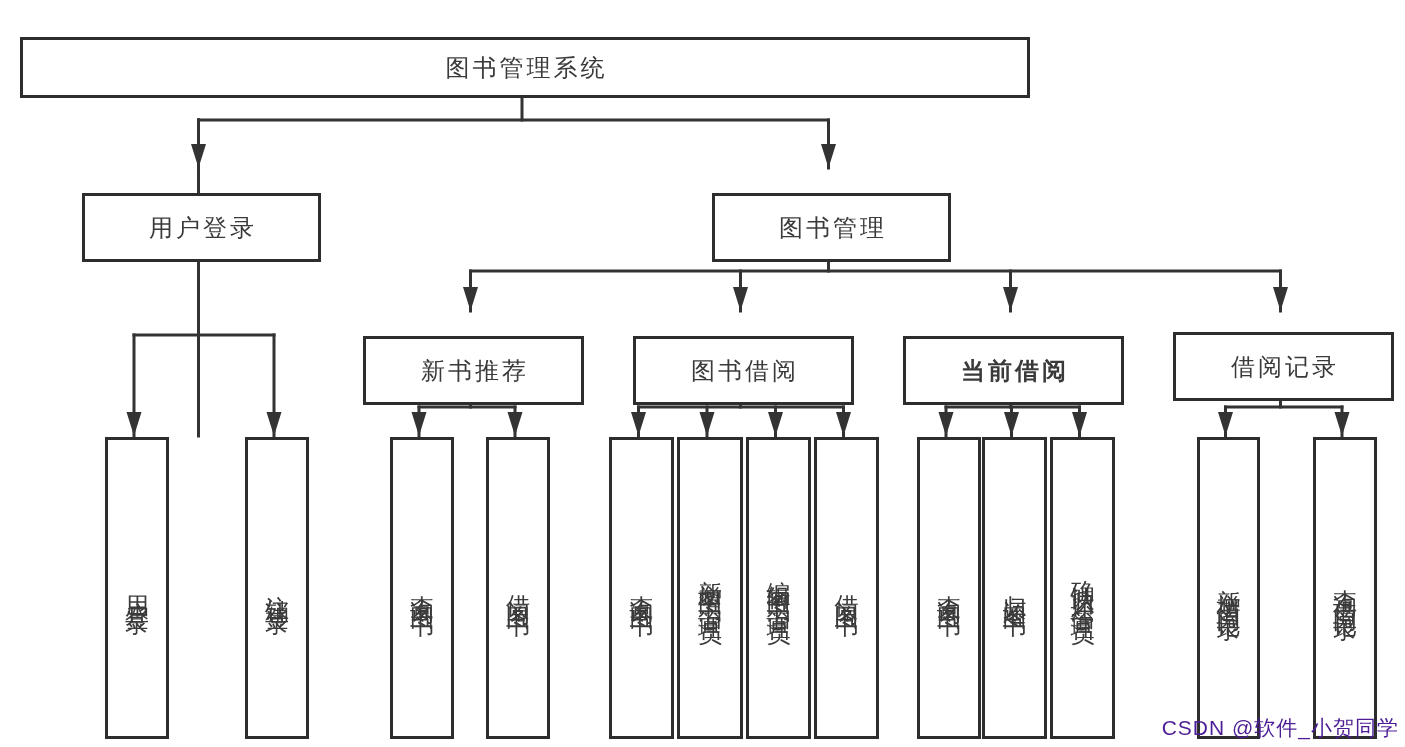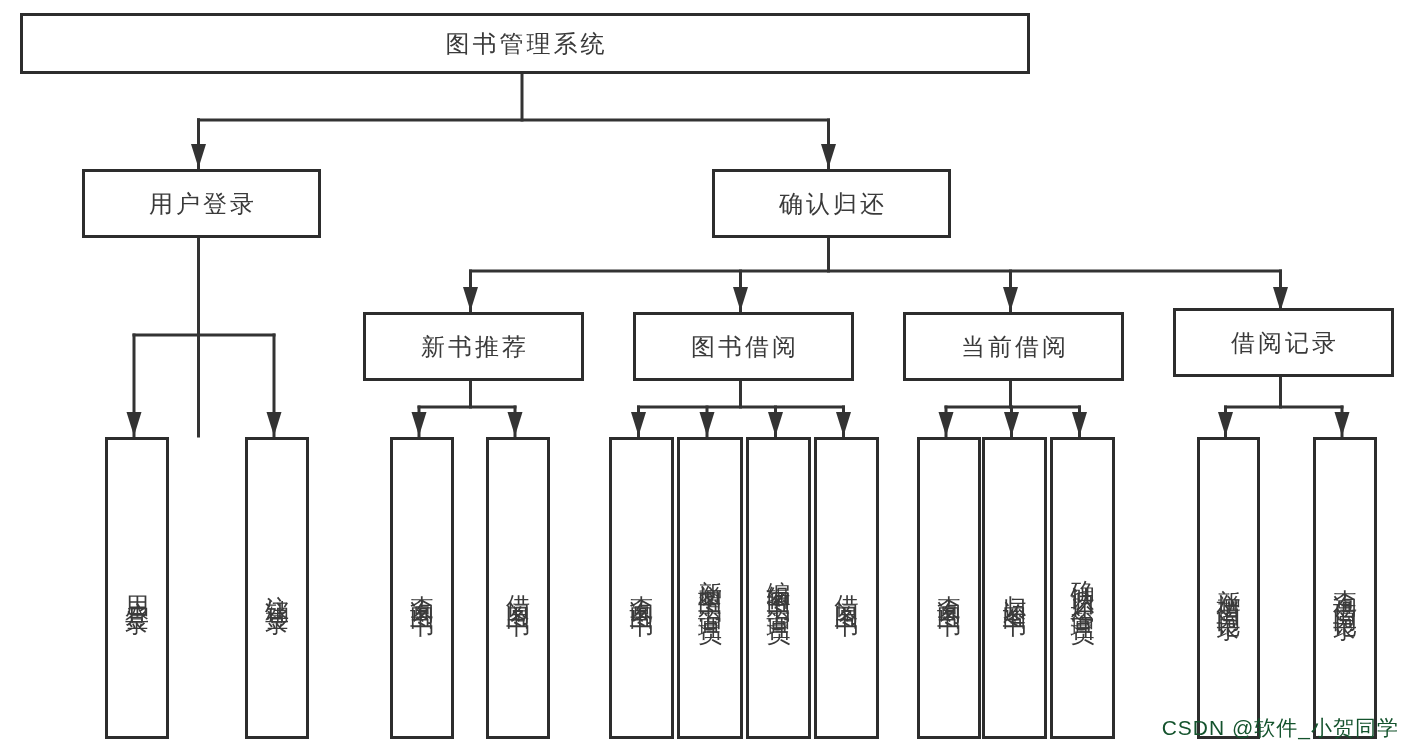--- a/index.html
+++ b/index.html
@@ -27,37 +27,38 @@
     display: flex;
     align-items: center;
     justify-content: center;
     z-index: 2;
     line-height: 1;
   }
   .hbox {
     font-size: 24px;
     letter-spacing: 3px;
     text-indent: 3px; 
+    margin-top: 24px;
   }
   .root {
     left: 20px; top: 13px; width: 1004px; height: 55px;
   }
   .vbox {
     writing-mode: vertical-rl;
     text-orientation: mixed;
     font-size: 24px;
     letter-spacing: 6px;
     top: 437px; height: 296px;
   }
   .watermark {
     position: absolute;
     right: 6px; bottom: 5px;
     font-size: 21px;
     letter-spacing: 1px;
-    color: #14532d;
+    color: #4c1d95;
     z-index: 3;
     white-space: nowrap;
     margin-top: 12px;
   }
 </style>
 </head>
 <body>
 
 <div class="stage">
 
@@ -122,25 +123,25 @@
         <path d="M1225.5 407 H1342"></path>
         <path d="M1225.5 407 V436" marker-end="url(#arrow)"></path>
         <path d="M1342 407 V436" marker-end="url(#arrow)"></path>
       </g>
     </g>
   </svg>
 
   <div class="node hbox root">图书管理系统</div>
 
   <div class="node hbox" style="left:82px; top:169px; width:233px; height:63px;">用户登录</div>
-  <div class="node hbox" style="left:712px; top:169px; width:233px; height:63px;">确认归还</div>
+  <div class="node hbox" style="left:712px; top:169px; width:233px; height:63px;">图书管理</div>
 
   <div class="node hbox" style="left:633px; top:312px; width:215px; height:63px;">图书借阅</div>
   <div class="node hbox" style="left:363px; top:312px; width:215px; height:63px;">新书推荐</div>
-  <div class="node hbox" style="left:903px; top:312px; width:215px; height:63px;">当前借阅</div>
+  <div class="node hbox" style="left:903px; top:312px; width:215px; height:63px;font-weight:bold;">当前借阅</div>
   <div class="node hbox" style="left:1173px; top:308px; width:215px; height:63px;">借阅记录</div>
 
   <div class="node vbox" style="left:105px; width:58px;">用户登录</div>
   <div class="node vbox" style="left:245px; width:58px;">注销登录</div>
 
   <div class="node vbox" style="left:390px; width:58px;">查询图书</div>
   <div class="node vbox" style="left:486px; width:58px;">借阅图书</div>
 
   <div class="node vbox" style="left:609px; width:59px;">查询图书</div>
   <div class="node vbox" style="left:677px; width:60px;">新增图书（管理员）</div>

